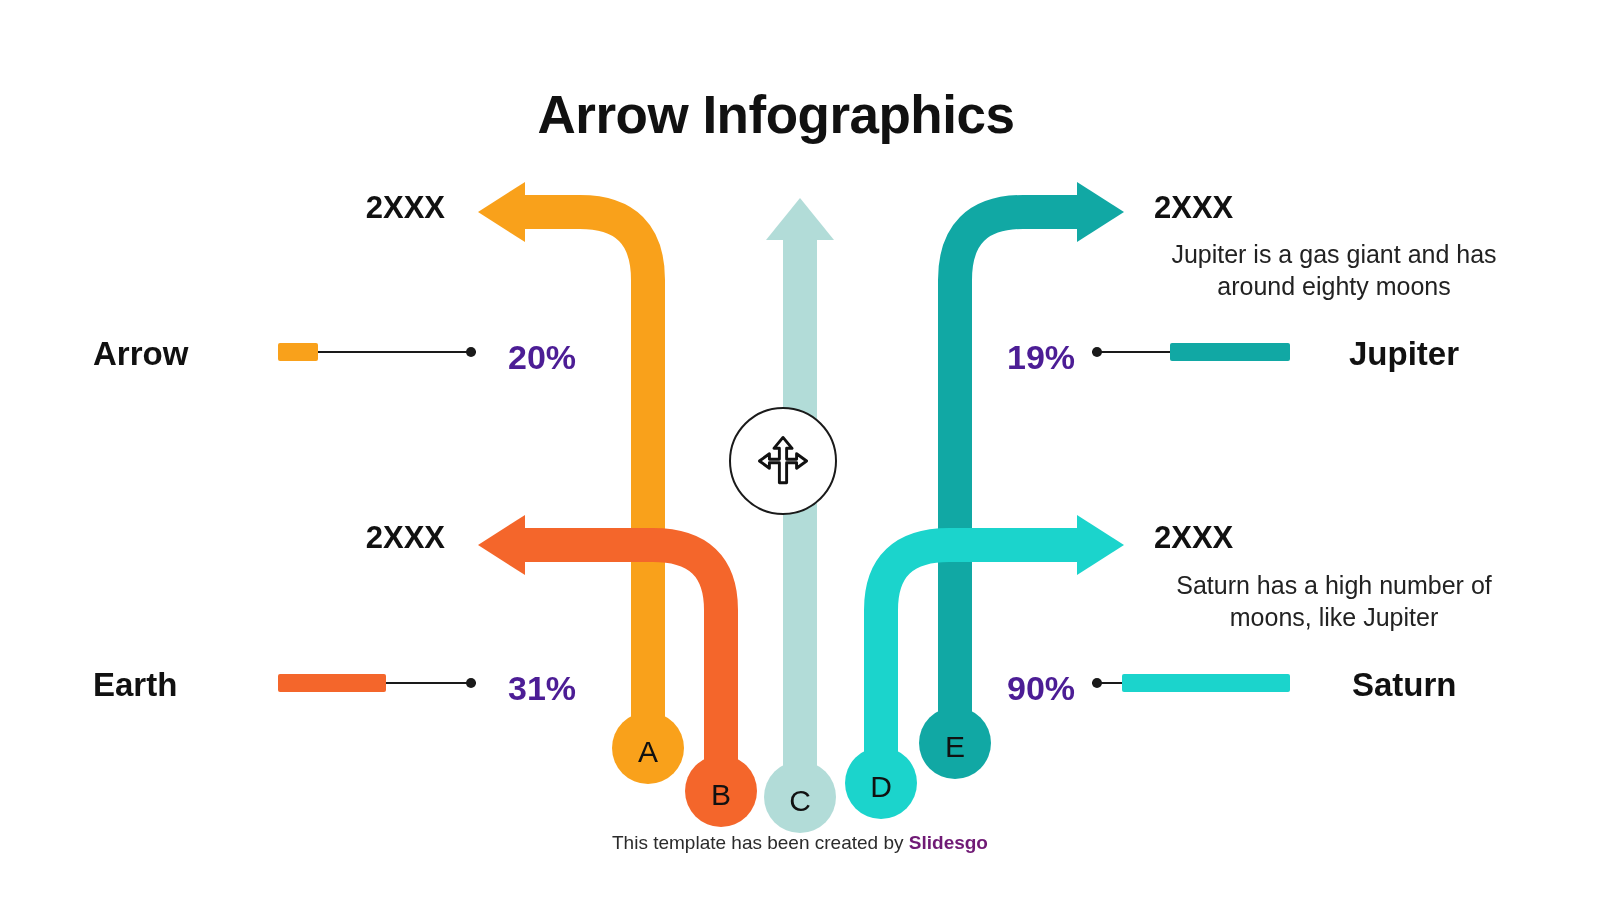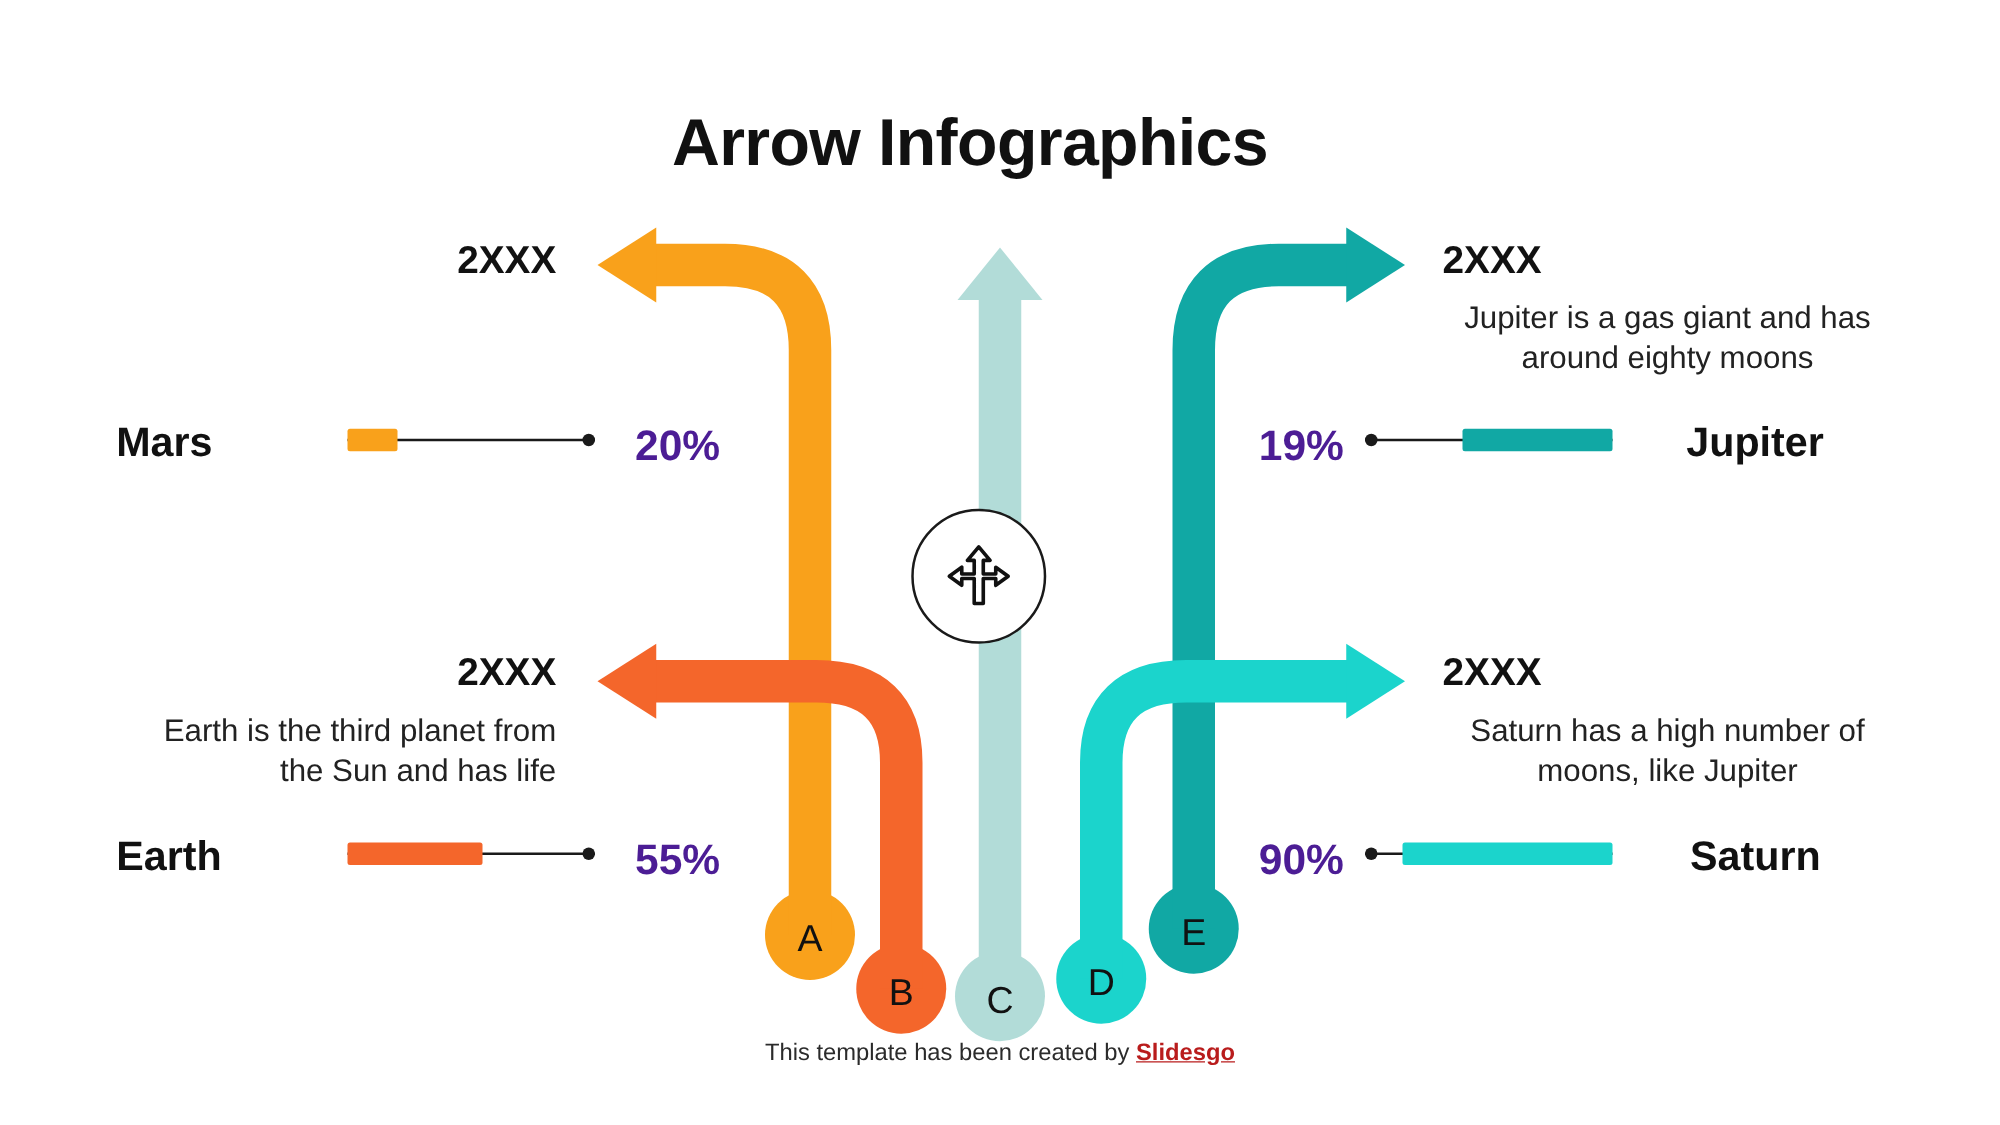--- a/index.html
+++ b/index.html
@@ -133,22 +133,21 @@
     position: absolute;
     left: 0;
     top: 832px;
     width: 1600px;
     text-align: center;
     font-size: 19px;
     color: #2b2b2b;
   }
   #footer .brand {
     font-weight: 700;
-    text-decoration: underline;
-    color: #b91c1c;
+    color: #701a75;
   }
 </style>
 </head>
 <body>
 
 <div id="slide">
 
   <div id="title">Arrow Infographics</div>
 
   <svg id="arrow-layer" viewBox="0 0 1600 900">
@@ -191,37 +190,36 @@
   <div class="node-letter" style="left:861px; top:772px; width:40px;">D</div>
   <div class="node-letter" style="left:935px; top:732px; width:40px;">E</div>
 
   <div id="center-badge">
     <svg width="58" height="58" viewBox="0 0 64 64">
       <path d="M32 6 L42 18 L36 18 L36 30 L47 30 L47 24 L58 32 L47 40 L47 34 L36 34 L36 56 L28 56 L28 34 L17 34 L17 40 L6 32 L17 24 L17 30 L28 30 L28 18 L22 18 Z" fill="#ffffff" stroke="#111111" stroke-width="3.2" stroke-linejoin="round"></path>
     </svg>
   </div>
 
   <div class="year" style="left:180px; top:192px; width:265px; text-align:right;">2XXX</div>
-  <div class="planet-name" style="left:93px; top:337px;">Mars</div>
+  <div class="planet-name" style="left:93px; top:337px;">Arrow</div>
   <div class="bar" style="left:278px; top:339px; width:198px;">
     <div class="track"></div>
     <div class="fill" style="left:0; width:40px; background:#F9A11B;"></div>
     <div class="dot" style="left:188px;"></div>
   </div>
   <div class="pct" style="left:508px; top:340px;">20%</div>
 
   <div class="year" style="left:180px; top:522px; width:265px; text-align:right;">2XXX</div>
-  <div class="desc right-align" style="left:95px; top:570px; width:350px;">Earth is the third planet from the Sun and has life</div>
   <div class="planet-name" style="left:93px; top:668px;">Earth</div>
   <div class="bar" style="left:278px; top:670px; width:198px;">
     <div class="track"></div>
     <div class="fill" style="left:0; width:108px; background:#F4662B;"></div>
     <div class="dot" style="left:188px;"></div>
   </div>
-  <div class="pct" style="left:508px; top:671px;">55%</div>
+  <div class="pct" style="left:508px; top:671px;">31%</div>
 
   <div class="year" style="left:1154px; top:192px;">2XXX</div>
   <div class="desc left-align" style="left:1154px; top:239px; width:360px;">Jupiter is a gas giant and has around eighty moons</div>
   <div class="pct" style="left:1007px; top:340px;">19%</div>
   <div class="bar" style="left:1092px; top:339px; width:198px;">
     <div class="track"></div>
     <div class="fill" style="right:0; width:120px; background:#11A8A4;"></div>
     <div class="dot" style="left:0px;"></div>
   </div>
   <div class="planet-name" style="left:1349px; top:337px;">Jupiter</div>

